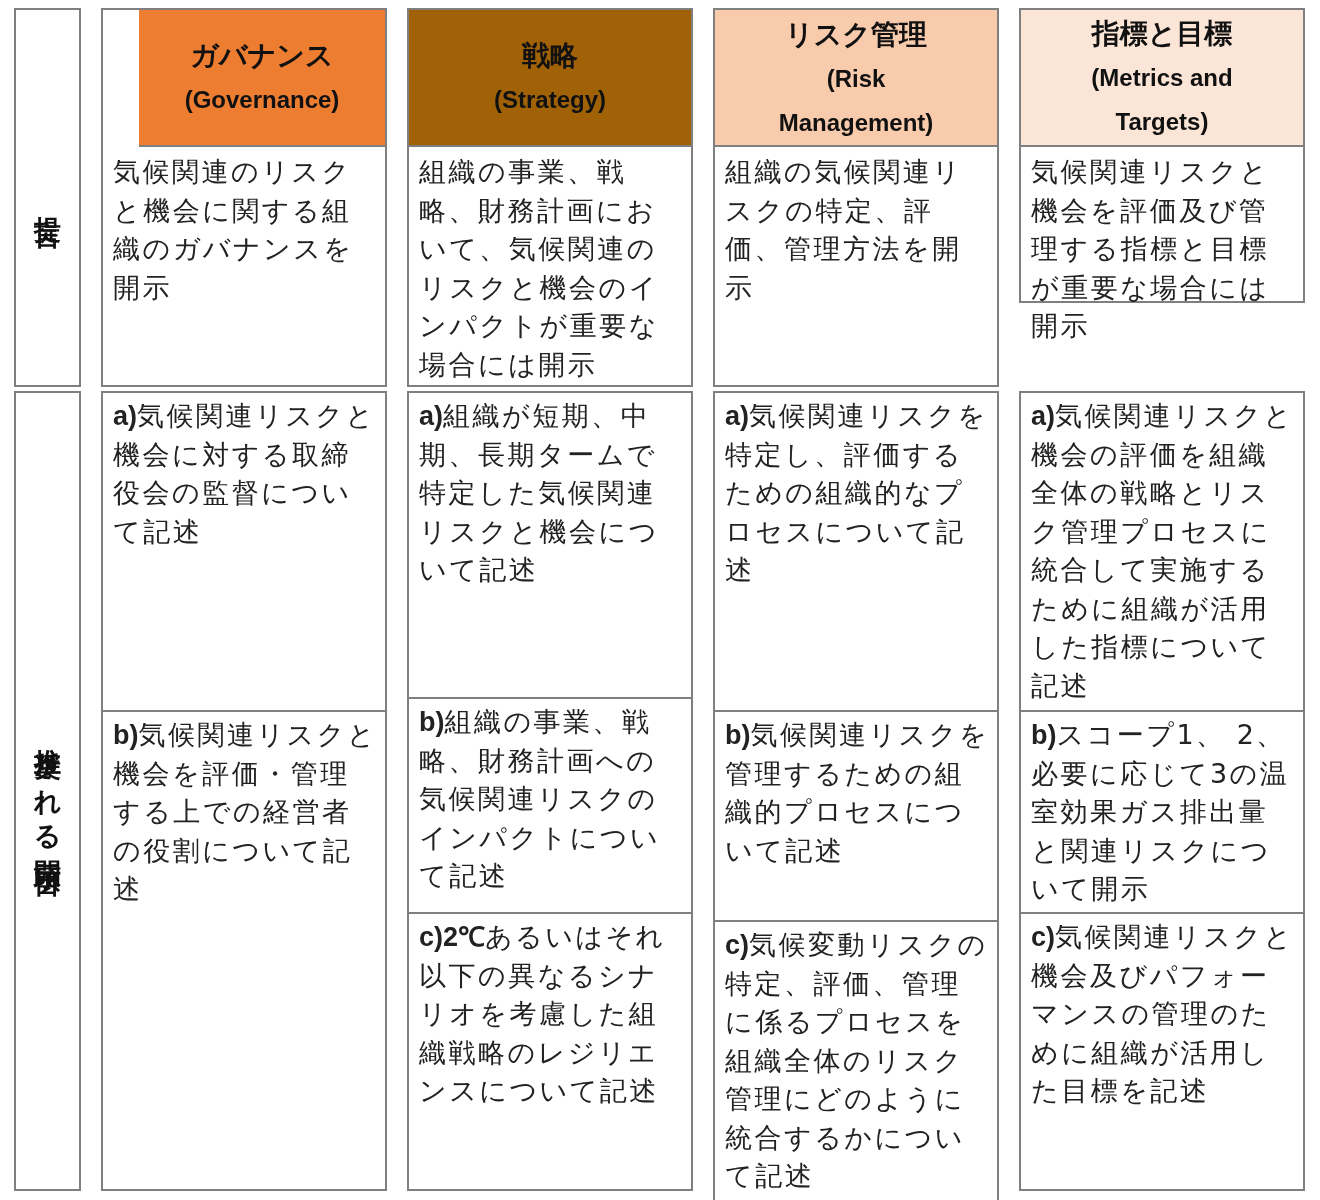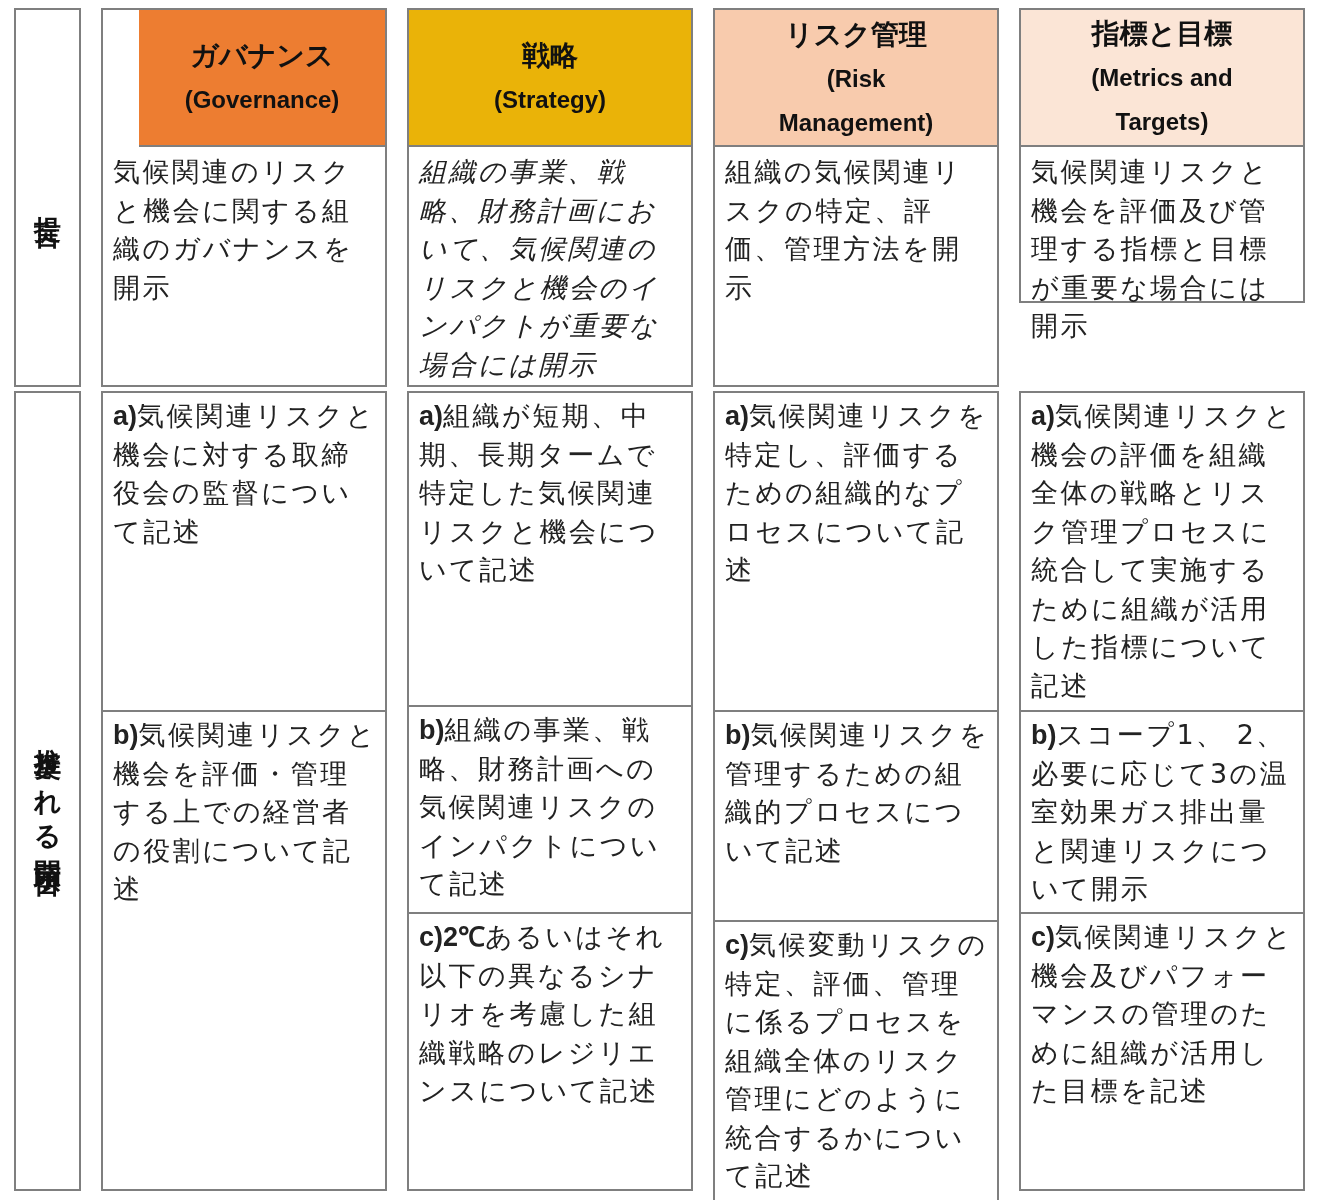--- a/index.html
+++ b/index.html
@@ -41,31 +41,31 @@
 <div class="col" style="left:101px; top:391px; width:286px; height:800px;">
   <div class="cell" style="top:0; height:318px;">
     <span class="pfx">a)</span><span>気候関連リスクと機会に対する取締役会の監督について記述</span>
   </div>
   <div class="cell sep" style="top:317px; bottom:0;">
     <span class="pfx">b)</span><span>気候関連リスクと機会を評価・管理する上での経営者の役割について記述</span>
   </div>
 </div>
 
 <div class="col" style="left:407px; top:8px; width:286px; height:379px;">
-  <div class="hdr" style="background:#eab308;">
+  <div class="hdr" style="background:#a16207;">
     <div class="jp">戦略</div>
     <div class="en">(Strategy)</div>
   </div>
-  <div class="cell" style="top:139px;font-style:italic;">組織の事業、戦略、財務計画において、気候関連のリスクと機会のインパクトが重要な場合には開示</div>
+  <div class="cell" style="top:139px;">組織の事業、戦略、財務計画において、気候関連のリスクと機会のインパクトが重要な場合には開示</div>
 </div>
 <div class="col" style="left:407px; top:391px; width:286px; height:800px;">
   <div class="cell" style="top:0; height:318px;">
     <span class="pfx">a)</span><span>組織が短期、中期、長期タームで特定した気候関連リスクと機会について記述</span>
   </div>
-  <div class="cell sep" style="top:312px; height:203px;">
+  <div class="cell sep" style="top:304px; height:203px;">
     <span class="pfx">b)</span><span>組織の事業、戦略、財務計画への気候関連リスクのインパクトについて記述</span>
   </div>
   <div class="cell sep" style="top:519px; bottom:0;">
     <span class="pfx">c)2℃</span><span>あるいはそれ以下の異なるシナリオを考慮した組織戦略のレジリエンスについて記述</span>
   </div>
 </div>
 
 <div class="col" style="left:713px; top:8px; width:286px; height:379px;">
   <div class="hdr" style="background:#f8cbad;justify-content:flex-end;">
     <div class="jp">リスク管理</div>

